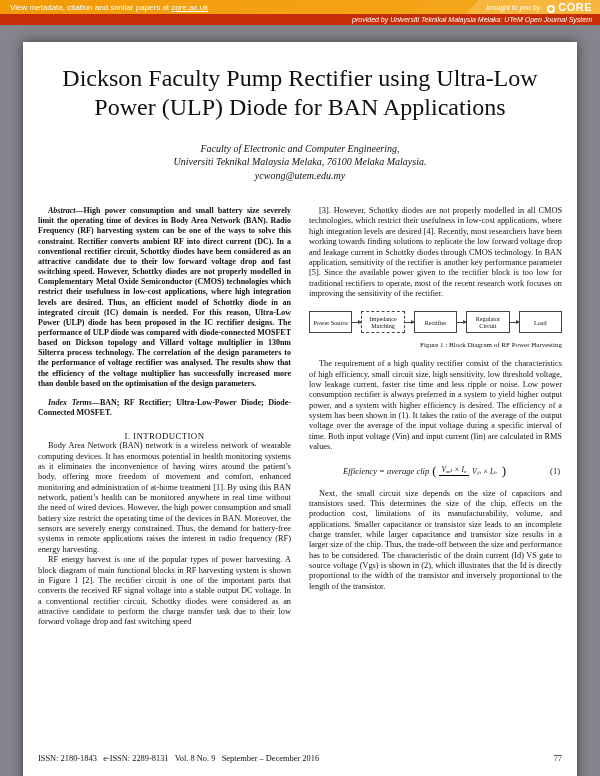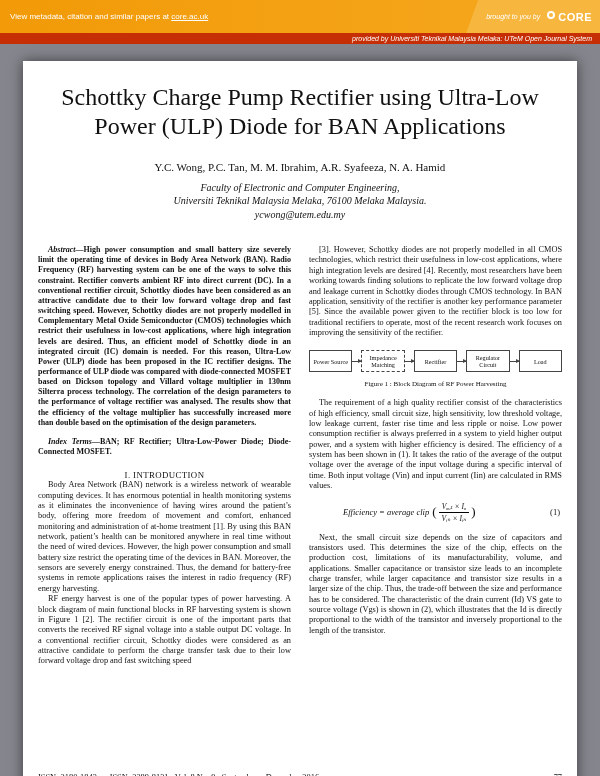--- a/index.html
+++ b/index.html
@@ -4,36 +4,36 @@
 <style>
   * { margin:0; padding:0; box-sizing:border-box; }
   html, body { width:600px; height:776px; }
   body {
     background:#85858d;
     font-family:"Liberation Serif","DejaVu Serif",serif;
     overflow:hidden;
   }
   
   .banner-top {
-    height:33px;
+    height:14px;
     background:linear-gradient(90deg,#f29a07,#f5a81f);
     display:flex; align-items:center; justify-content:space-between;
     font-family:"Liberation Sans","DejaVu Sans",sans-serif;
     padding-left:10px;
   }
   .banner-meta { color:#fff; font-size:8px; white-space:nowrap; }
   .banner-meta .core-link { color:#fff; text-decoration:underline; cursor:pointer; }
   .banner-right {
     display:flex; align-items:center; gap:7px; height:100%;
     background:#f7b63e;
     clip-path:polygon(12px 0,100% 0,100% 100%,0 100%);
     padding:0 8px 0 20px;
   }
   .brought { color:#fff; font-size:7px; font-style:italic; white-space:nowrap; }
-  .core-logo { display:flex; align-items:flex-start; gap:3px; cursor:pointer; }
+  .core-logo { display:flex; align-items:flex-end; gap:3px; cursor:pointer; }
   .core-ring { width:8px; height:8px; border:2px solid #fff; border-radius:50%; display:inline-block; }
   .core-text { color:#fff; font-weight:bold; font-size:11px; letter-spacing:.5px; }
   
   .banner-strip {
     height:11px; background:#c62f06;
     display:flex; align-items:center; justify-content:flex-end;
     padding:0 8px;
   }
   .banner-strip .provided {
     color:#fff; font-size:7px; font-style:italic;
@@ -80,29 +80,29 @@
     width:46px; min-height:22px; padding:2px 1px;
     display:flex; align-items:center; justify-content:center;
   }
   .fig-box.dashed { border-style:dashed; }
   .fig-arrow { width:9px; height:1px; background:#444; position:relative; flex:none; }
   .fig-arrow::after {
     content:""; position:absolute; right:-1px; top:-2px;
     border-left:4px solid #444;
     border-top:2.5px solid transparent; border-bottom:2.5px solid transparent;
   }
-  .fig-caption { text-align:center; font-size:7px; margin-top:8px; margin-bottom:10px; }
+  .fig-caption { text-align:right; font-size:7px; margin-top:8px; margin-bottom:10px; }
   
   .equation {
     display:flex; align-items:center;
     margin:10px 0 10px; padding-left:34px;
     font-style:italic; font-size:8.5px; position:relative;
   }
   .eq-lhs { margin-right:3px; }
-  .frac { display:inline-flex; flex-direction:column; align-items:center; font-size:7.6px; margin:0 2px; }
+  .frac { display:inline-flex; flex-direction:row; align-items:center; font-size:7.6px; margin:0 2px; }
   .frac-num { padding:0 3px 1px; border-bottom:1px solid #000; }
   .frac-den { padding:1px 3px 0; }
   .eq-paren { font-size:13px; font-style:normal; }
   .eq-number { position:absolute; right:2px; font-style:normal; font-size:8.5px; }
   
   .footer {
     position:absolute; top:712px; left:15px; right:15px;
     font-size:8.4px;
   }
   .footer-issn { display:block; text-align:left; }
@@ -122,22 +122,21 @@
       <span class="core-text">CORE</span>
     </span>
   </div>
 </div>
 
 <div class="banner-strip">
   <span class="provided">provided by Universiti Teknikal Malaysia Melaka: UTeM Open Journal System</span>
 </div>
 
 <div class="page">
-  <h1 class="title">Schottky Charge Pump Rectifier using Ultra-Low Power (ULP) Diode for BAN Applications</h1>
-  <div class="authors">Y.C. Wong, P.C. Tan, M. M. Ibrahim, A.R. Syafeeza, N. A. Hamid</div>
+  <h1 class="title">Dickson Faculty Pump Rectifier using Ultra-Low Power (ULP) Diode for BAN Applications</h1>
   <div class="affil">
     <div>Faculty of Electronic and Computer Engineering,</div>
     <div>Universiti Teknikal Malaysia Melaka, 76100 Melaka Malaysia.</div>
     <div>ycwong@utem.edu.my</div>
   </div>
 
   <div class="columns">
     <div class="col">
       <p class="abstract"><span class="lead-italic">Abstract—</span><span>High power consumption and small battery size severely limit the operating time of devices in Body Area Network (BAN). Radio Frequency (RF) harvesting system can be one of the ways to solve this constraint. Rectifier converts ambient RF into direct current (DC). In a conventional rectifier circuit, Schottky diodes have been considered as an attractive candidate due to their low forward voltage drop and fast switching speed. However, Schottky diodes are not properly modelled in Complementary Metal Oxide Semiconductor (CMOS) technologies which restrict their usefulness in low-cost applications, where high integration levels are desired. Thus, an efficient model of Schottky diode in an integrated circuit (IC) domain is needed. For this reason, Ultra-Low Power (ULP) diode has been proposed in the IC rectifier designs. The performance of ULP diode was compared with diode-connected MOSFET based on Dickson topology and Villard voltage multiplier in 130nm Silterra process technology. The correlation of the design parameters to the performance of voltage rectifier was analysed. The results show that the efficiency of the voltage multiplier has successfully increased more than double based on the optimisation of the design parameters.</span></p>
       <p class="index-terms"><span class="lead-italic">Index Terms—</span><span>BAN; RF Rectifier; Ultra-Low-Power Diode; Diode-Connected MOSFET.</span></p>

